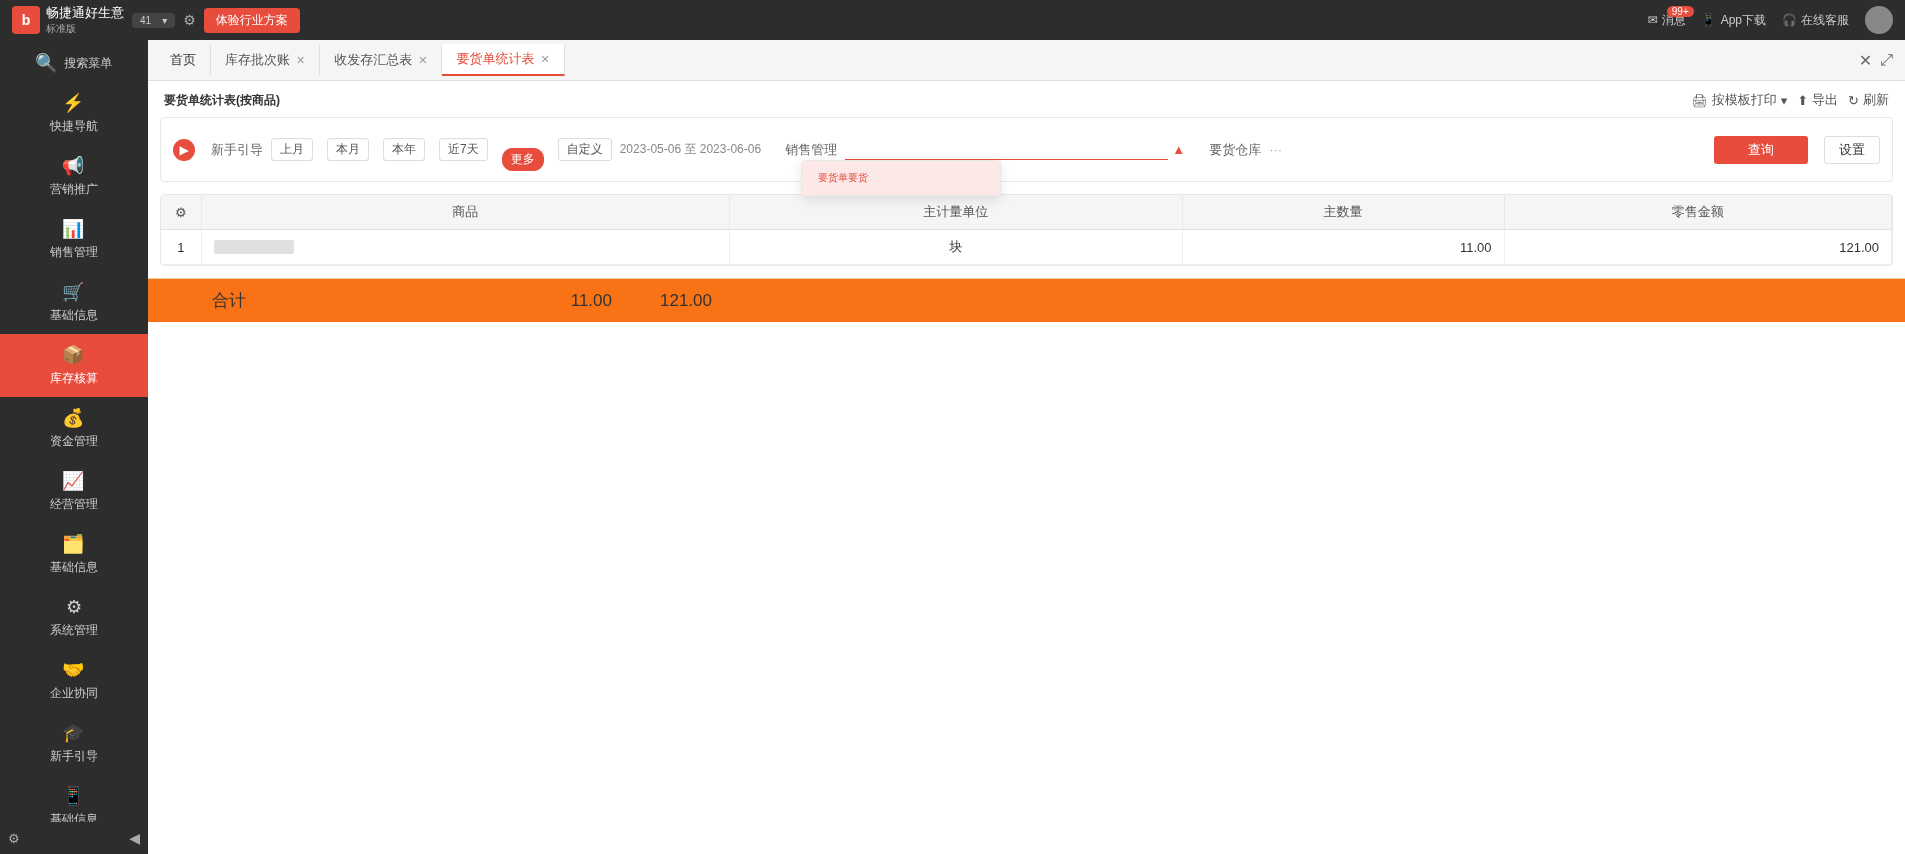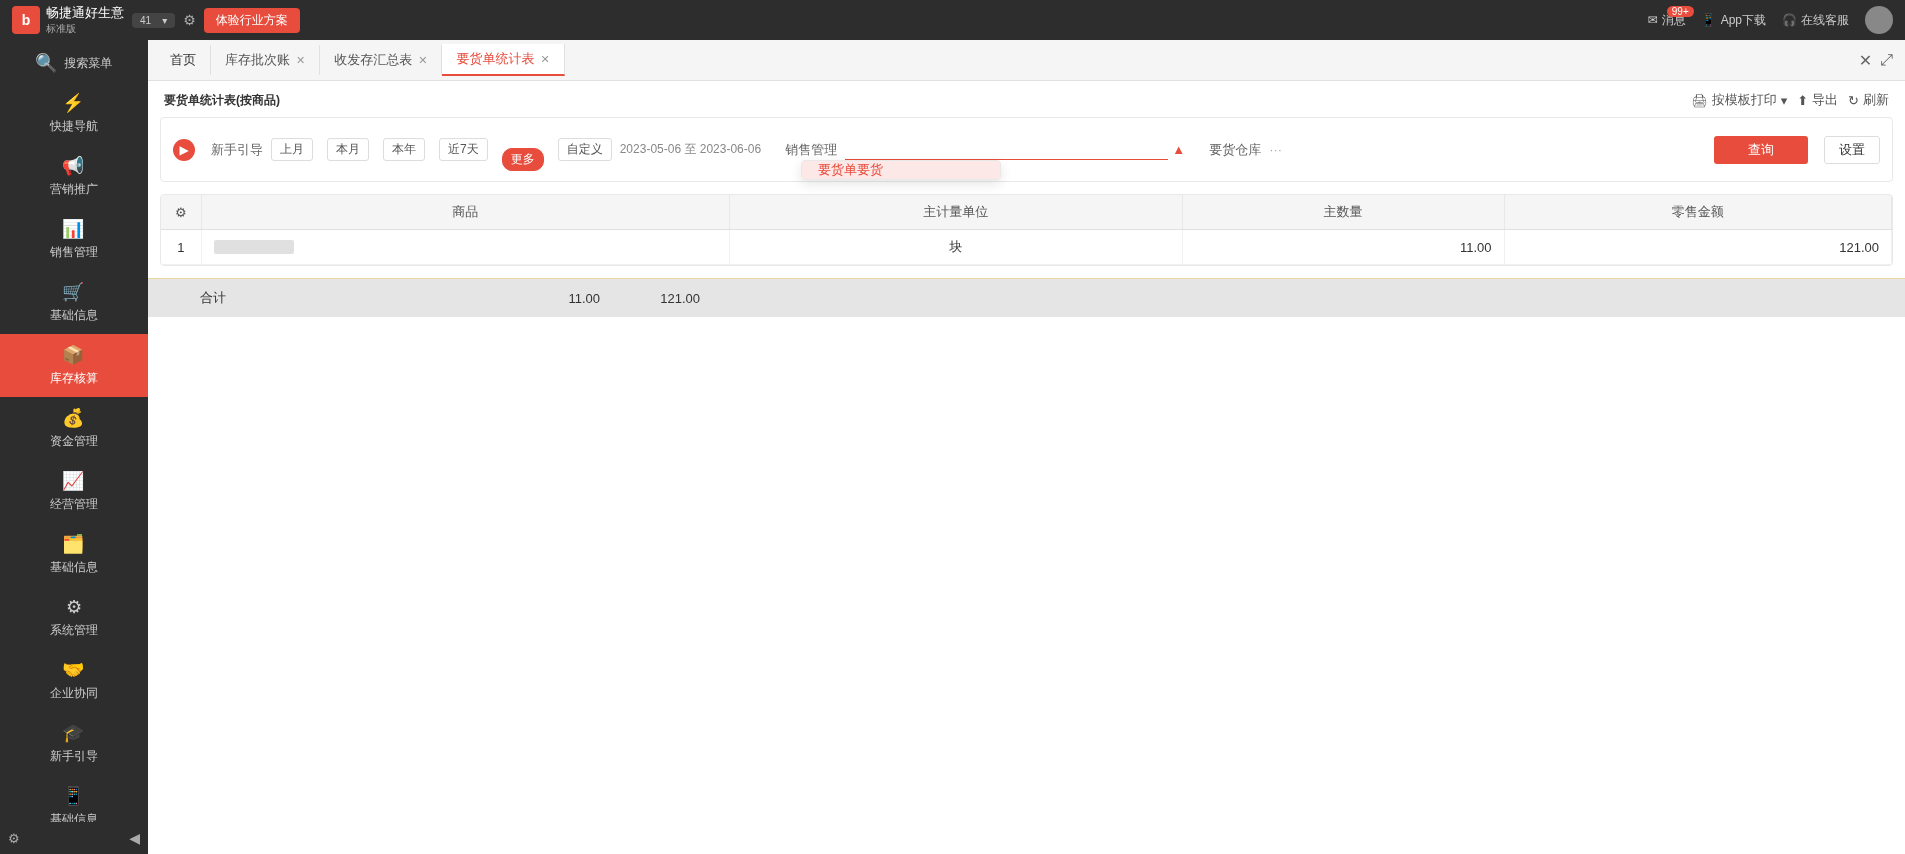--- a/index.html
+++ b/index.html
@@ -141,23 +141,23 @@
       top: 42px;
       left: 640px;
       background: white;
       border: 1px solid #e8e8e8;
       border-radius: 4px;
       box-shadow: 0 4px 12px rgba(0,0,0,0.1);
       z-index: 100;
       width: 200px;
     }
     .dropdown-item {
-      padding: 0 16px;
+      padding: 10px 16px;
       cursor: pointer;
-      font-size: 13px;
+      font-size: 10px;
       color: #333;
     }
     .dropdown-item.selected { background: #fde8e8; color: #e74c3c; }
 
     
     .table-container { margin: 12px; border: 1px solid #e8e8e8; border-radius: 4px; overflow: auto; }
     .data-table { width: 100%; border-collapse: collapse; }
     .data-table th {
       background: #f5f5f5;
       padding: 8px 12px;
@@ -177,26 +177,26 @@
       border-bottom: 1px solid #f0f0f0;
       border-right: 1px solid #f0f0f0;
     }
     .data-table .th-settings { width: 40px; }
     .num-col { text-align: right !important; }
     .product-cell { display: flex; align-items: center; gap: 4px; }
     .product-placeholder { width: 80px; height: 14px; background: #e0e0e0; border-radius: 2px; }
 
     
     .table-footer {
-      background: #e5e5e5;
+      background: #f97316;
       border-top: 1px solid #e8d8a0;
       display: flex;
       align-items: center;
-      padding: 10px 12px;
-      font-size: 13px;
+      padding: 10px 24px;
+      font-size: 17px;
       color: #333;
     }
     .footer-label { width: 200px; padding-left: 40px; }
     .footer-val { min-width: 100px; text-align: right; padding-right: 20px; }
   </style>
 </head>
 <body>
 
 <div class="top-header">
   <div class="top-header-left">

